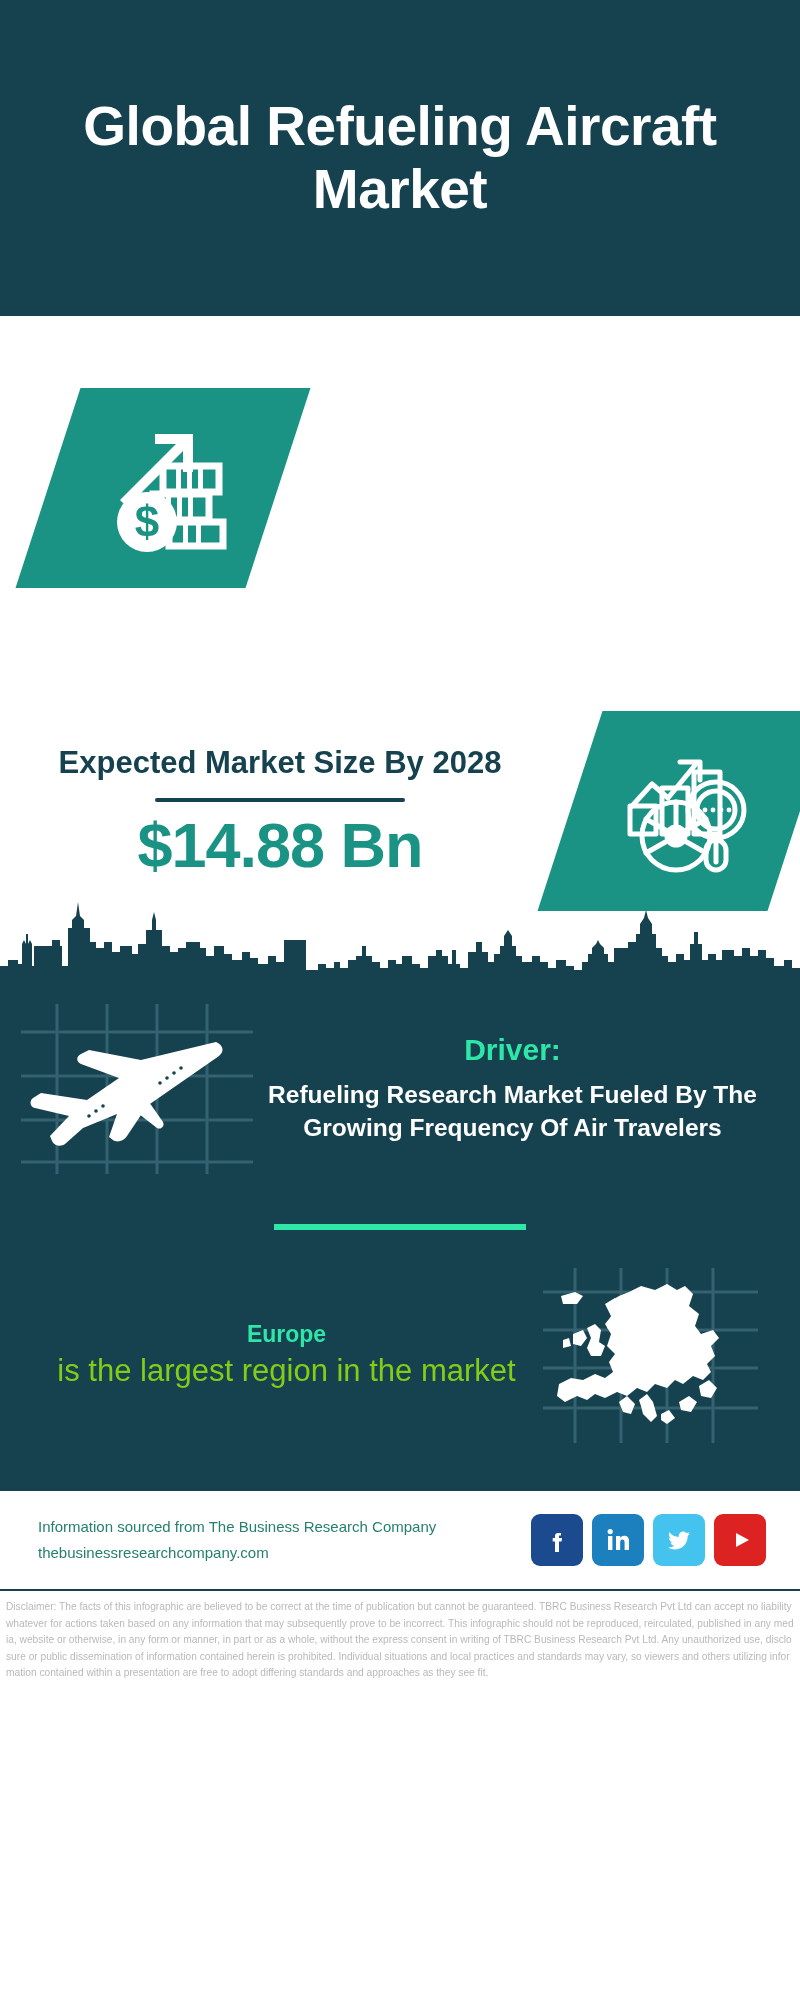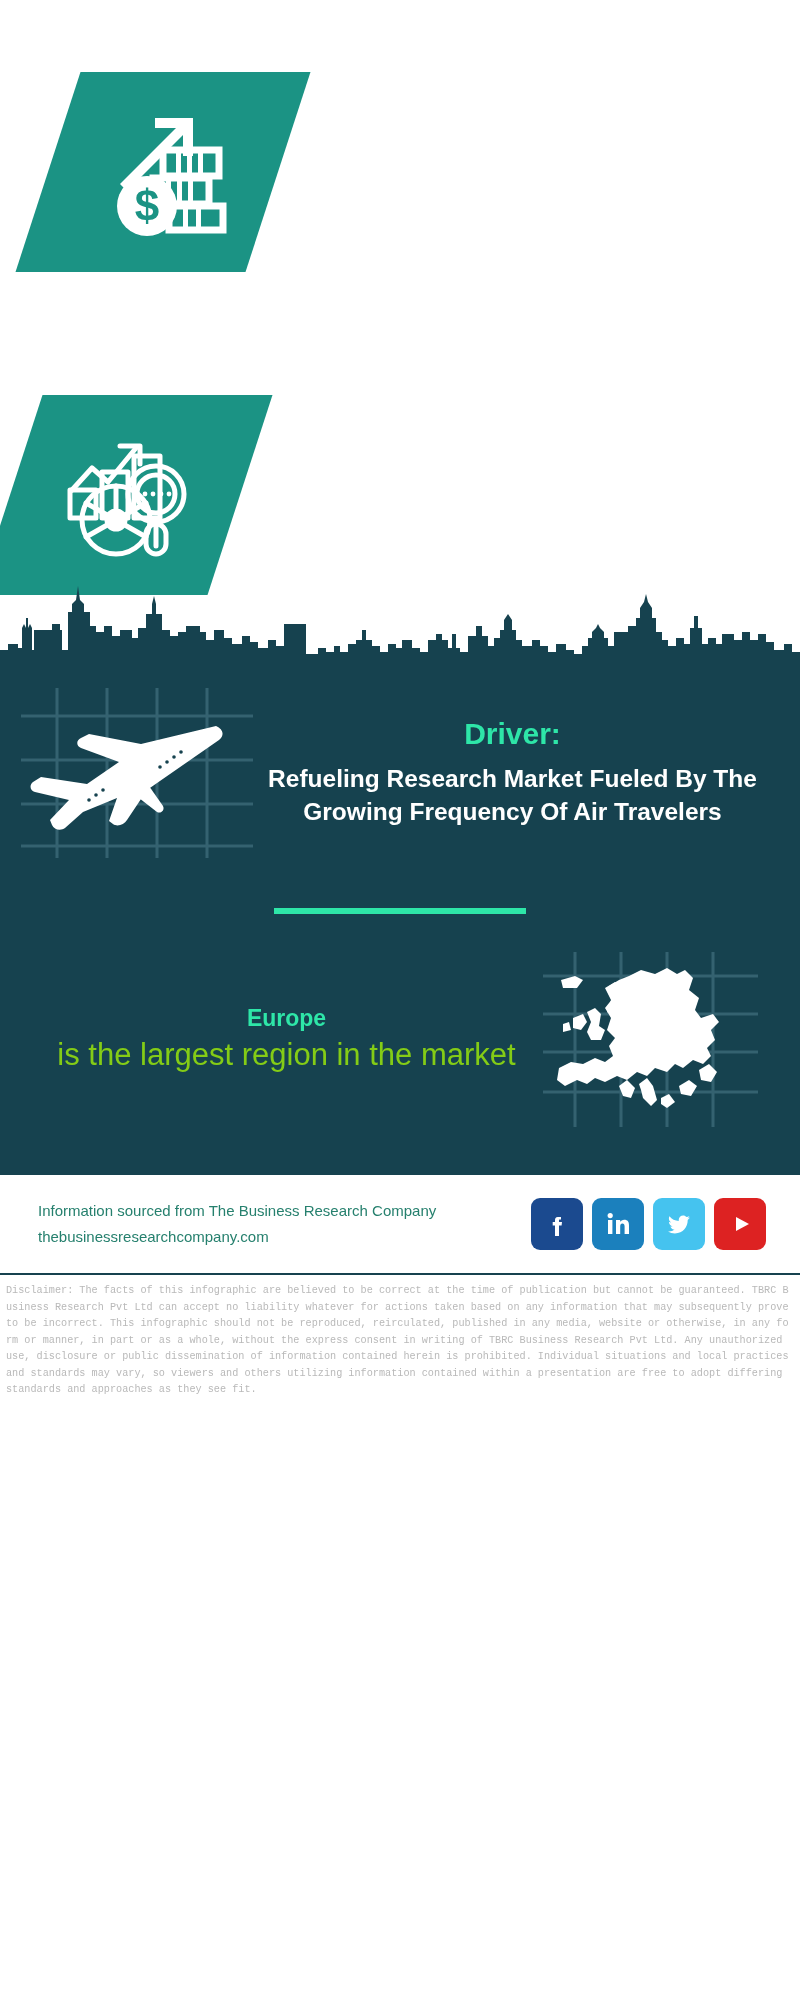--- a/index.html
+++ b/index.html
@@ -157,28 +157,30 @@
     width:800px;
     padding:8px 6px 0 6px;
     border-top:2px solid #16424f;
   }
   .disclaimer p {
     color:#b9b9b9;
     font-size:10.2px;
     line-height:1.62;
     text-align:left;
     word-break:break-all;
-    font-family:Liberation Mono, monospace;
   }
 </style>
 </head>
 <body>
 
 <div class="infographic">
 
+  <div class="header">
+    <div class="header-title">Global Refueling Aircraft Market</div>
+  </div>
 
   <div class="stat-row growth">
     <div class="icon-tile">
       <span class="glyph">
         <svg width="132" height="132" viewBox="0 0 132 132">
           <g fill="#ffffff">
 
             <path d="M58 14 H96 V52 H86 V31 L30 87 L23 80 L79 24 H58 Z"></path>
 
             <path d="M66 46 h56 v26 h-56 z" fill="none" stroke="#ffffff" stroke-width="7"></path>
@@ -197,20 +199,25 @@
 
             <circle cx="50" cy="102" r="30"></circle>
             <text x="50" y="117" font-family="'Liberation Sans',sans-serif" font-size="44" font-weight="bold" text-anchor="middle" fill="#1b9384">$</text>
           </g>
         </svg>
       </span>
     </div>
   </div>
 
   <div class="stat-row size">
+    <div class="stat-text">
+      <div class="stat-label">Expected Market Size By 2028</div>
+      <div class="stat-rule"></div>
+      <div class="stat-value">$14.88 Bn</div>
+    </div>
     <div class="icon-tile">
       <span class="glyph">
         <svg width="130" height="130" viewBox="0 0 130 130">
           <g fill="none" stroke="#ffffff" stroke-width="5" stroke-linecap="round" stroke-linejoin="round">
 
             <polyline points="12,62 32,40 48,54 76,20"></polyline>
             <polyline points="60,18 80,18 80,36"></polyline>
 
             <rect x="10" y="62" width="26" height="28"></rect>
             <rect x="42" y="44" width="26" height="46"></rect>

